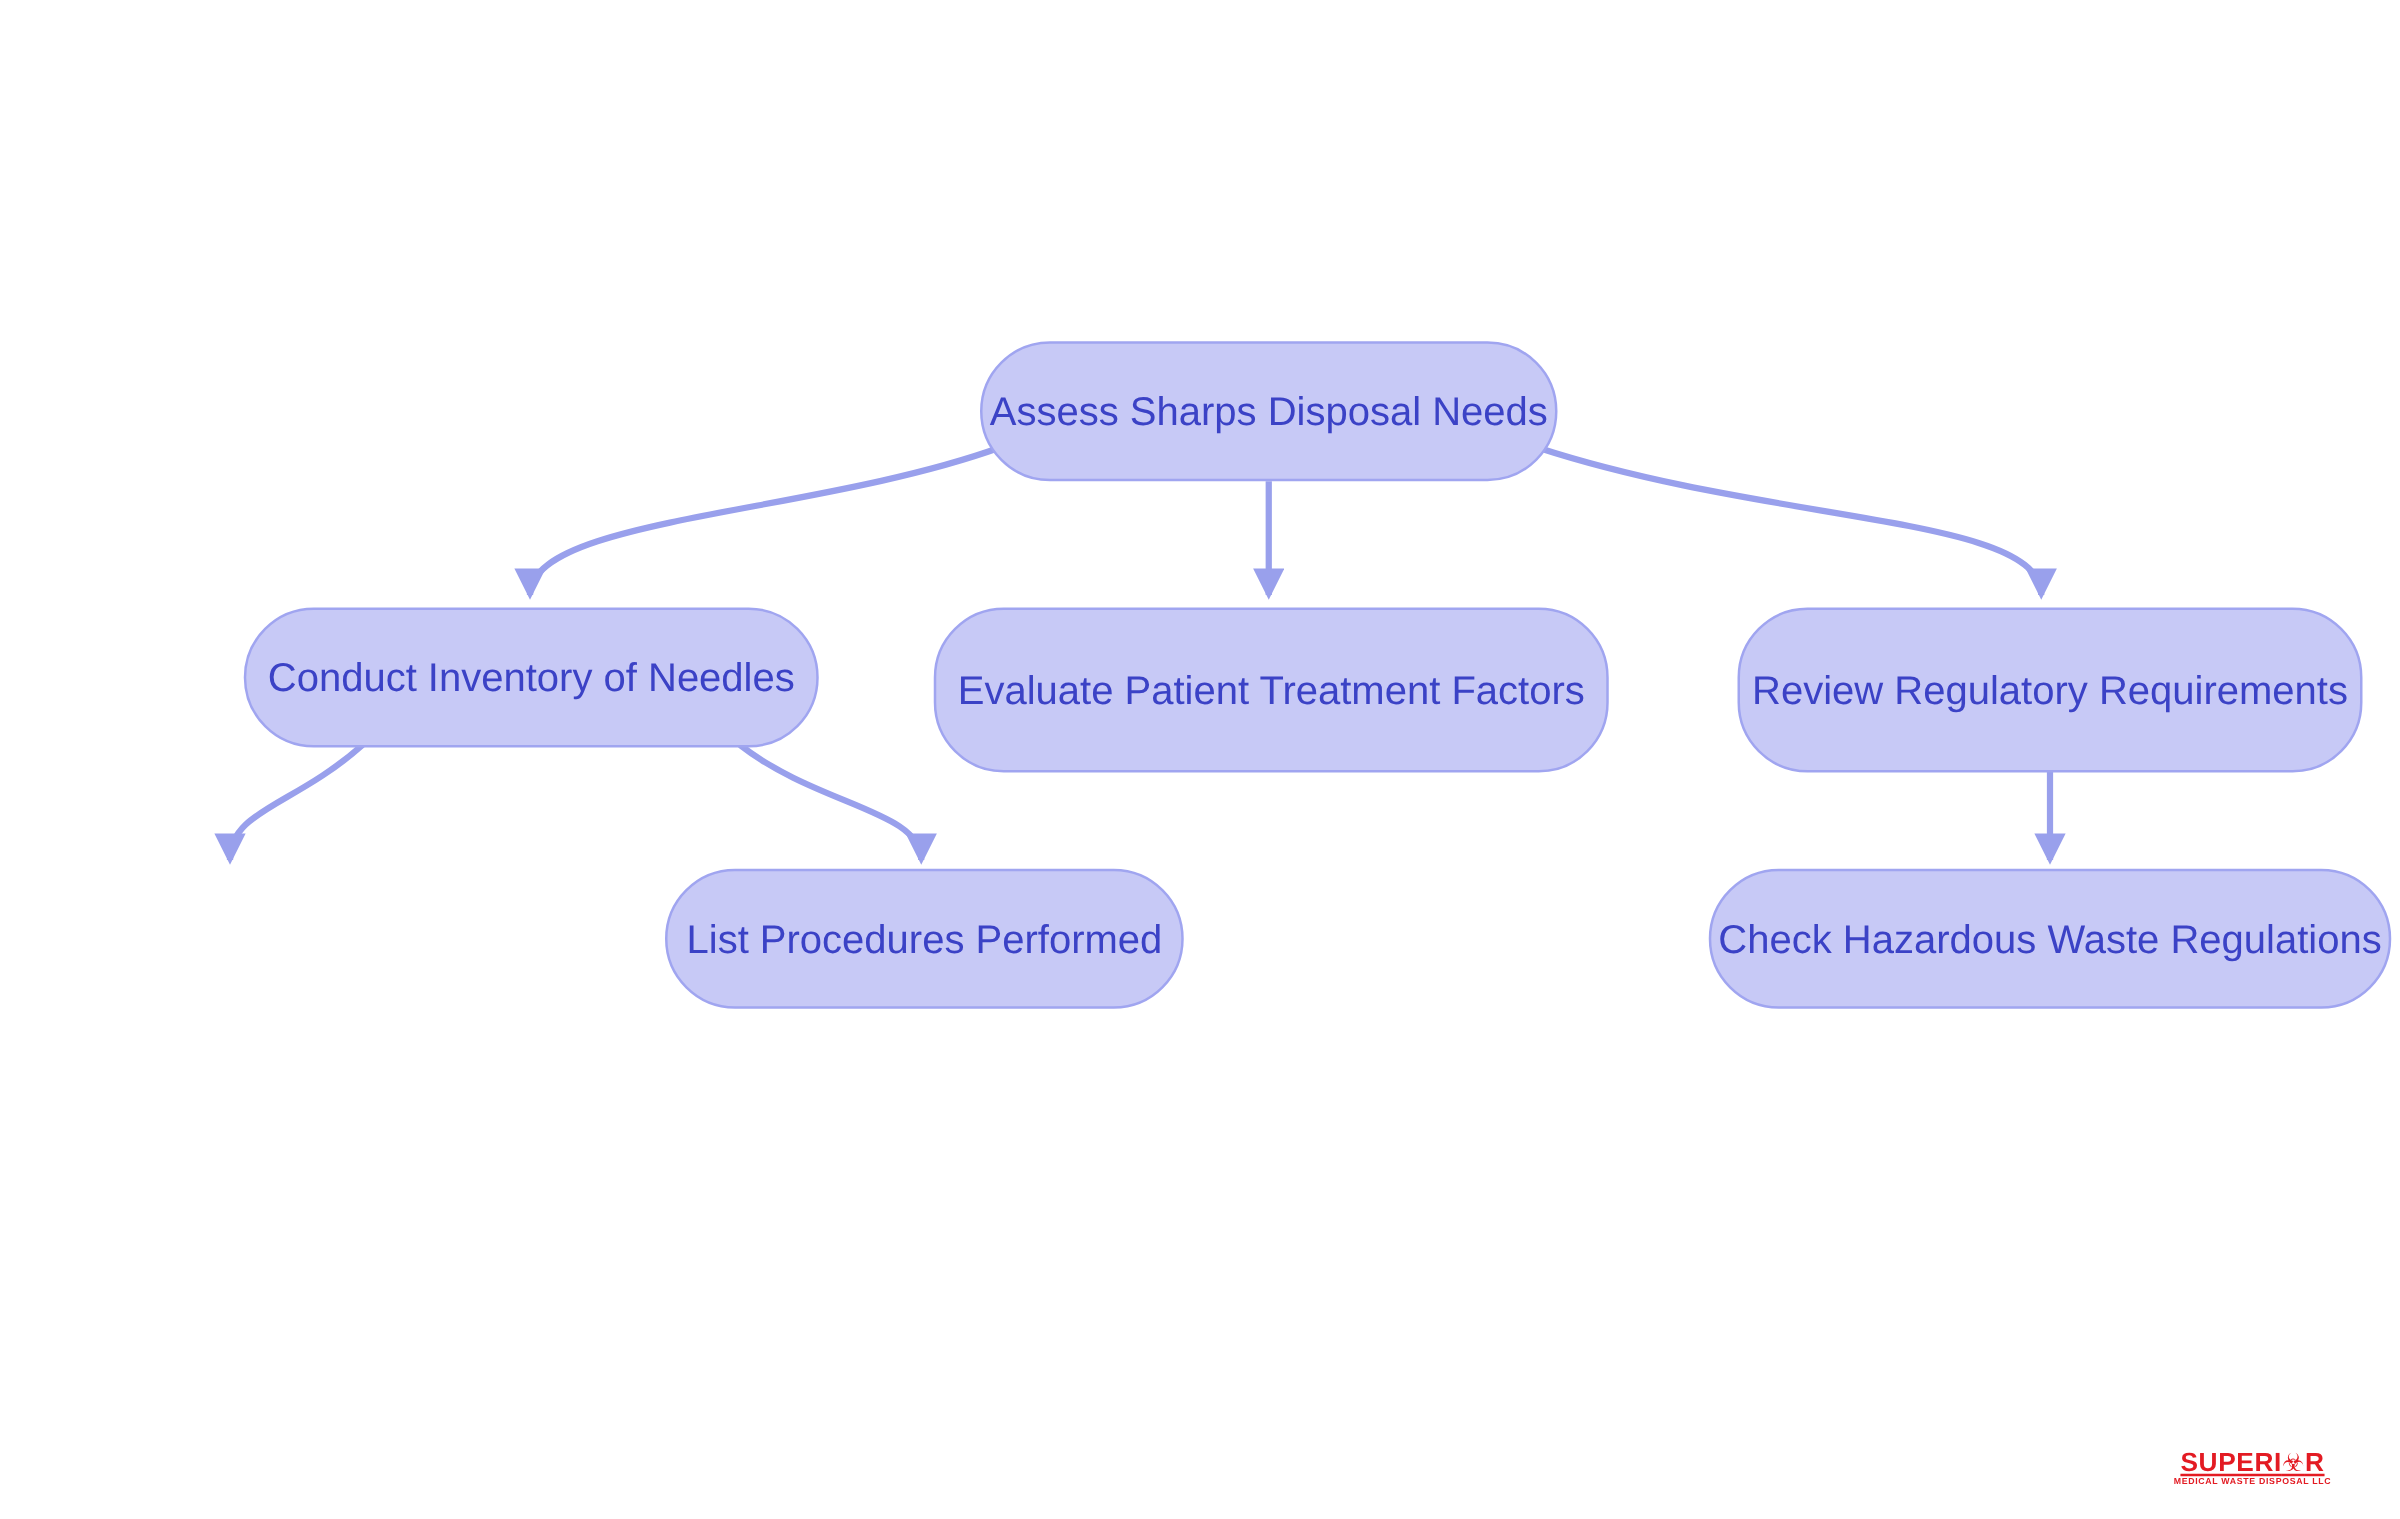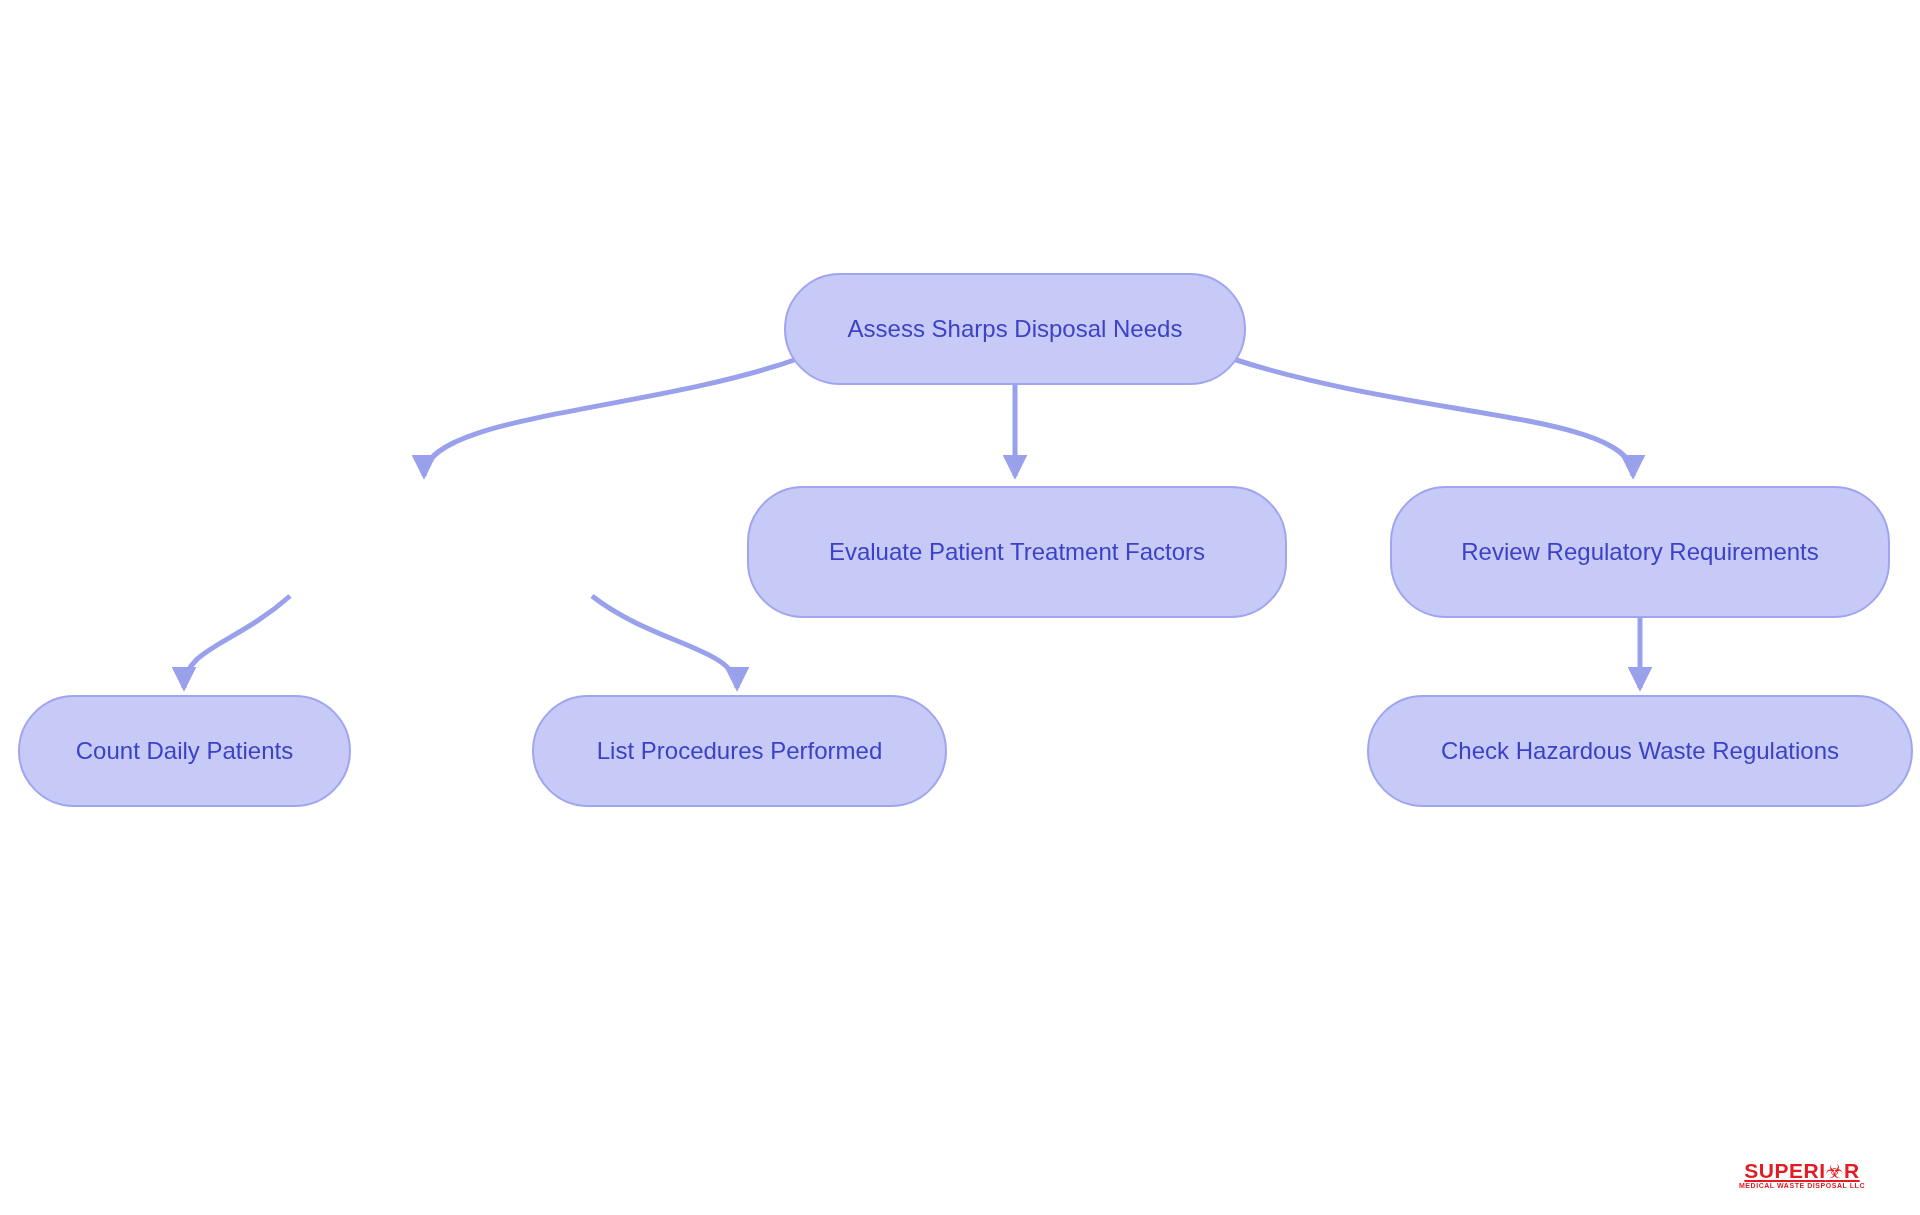--- a/index.html
+++ b/index.html
@@ -20,21 +20,21 @@
   .edges{position:absolute;left:0;top:0;width:1920px;height:1215px;}
   .edge{fill:none;stroke:var(--edge-color);stroke-width:5;}
   .arrowhead{fill:var(--edge-color);}
   .node{
     position:absolute;
     box-sizing:border-box;
     background:var(--node-fill);
     border:2px solid var(--node-border);
     border-radius:56px;
     color:var(--node-text);
-    font-size:24px;
+    font-size:32px;
     line-height:1.15;
     display:flex;
     align-items:center;
     justify-content:center;
     text-align:center;
     padding:10px 20px;
     white-space:nowrap;
   }
   .node-assess   {left:784px;  top:273px; width:462px; height:112px;}
   .node-inventory{left:195px;  top:486px; width:460px; height:112px;}
@@ -81,26 +81,26 @@
     <path class="edge" marker-end="url(#arrow)" d="M 800 358 C 650 412, 424 414, 424 476"></path>
     <path class="edge" marker-end="url(#arrow)" d="M 1015 385 L 1015 476"></path>
     <path class="edge" marker-end="url(#arrow)" d="M 1230 358 C 1420 420, 1633 412, 1633 476"></path>
     <path class="edge" marker-end="url(#arrow)" d="M 290 596 C 235 645, 184 648, 184 688"></path>
     <path class="edge" marker-end="url(#arrow)" d="M 592 596 C 655 645, 737 648, 737 688"></path>
     <path class="edge" marker-end="url(#arrow)" d="M 1640 597 L 1640 688"></path>
   </svg>
 
   <div class="node node-assess">Assess Sharps Disposal Needs</div>
 
+  <div class="node node-inventory">Conduct Inventory of Needles</div>
 
   <div class="node node-evaluate">Evaluate Patient Treatment Factors</div>
 
   <div class="node node-review">Review Regulatory Requirements</div>
 
-  <div class="node node-count">Count Daily Patients</div>
 
   <div class="node node-list">List Procedures Performed</div>
 
   <div class="node node-check">Check Hazardous Waste Regulations</div>
 
   <div class="watermark">
     <div class="wm-brand"><span>SUPERI</span><span class="wm-bio">☣</span><span>R</span></div>
     <div class="wm-tagline">MEDICAL WASTE DISPOSAL LLC</div>
   </div>
 

